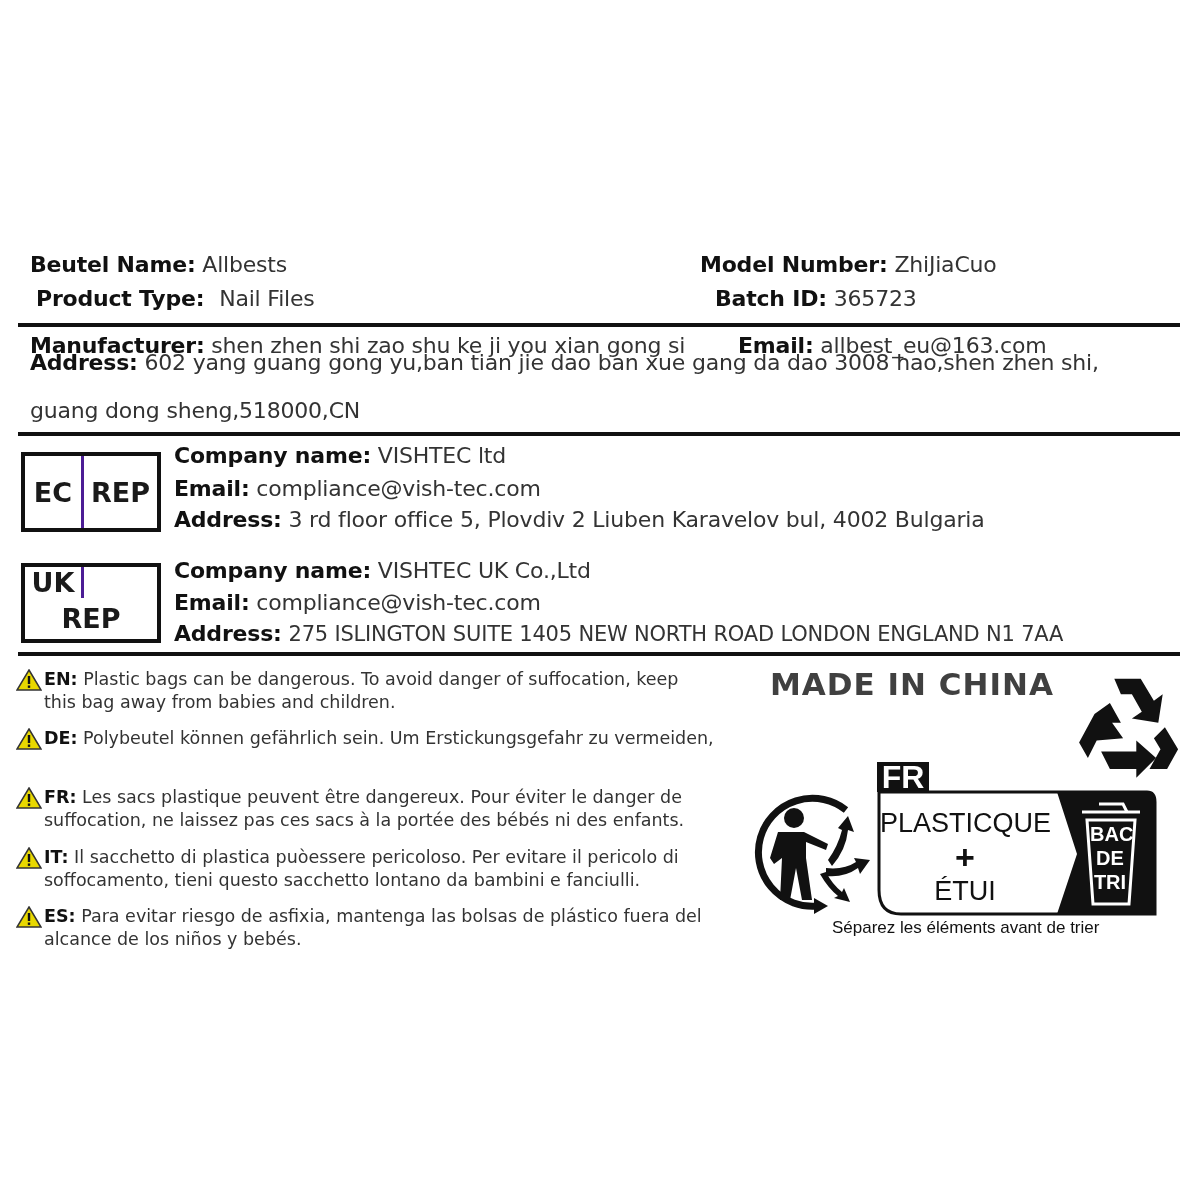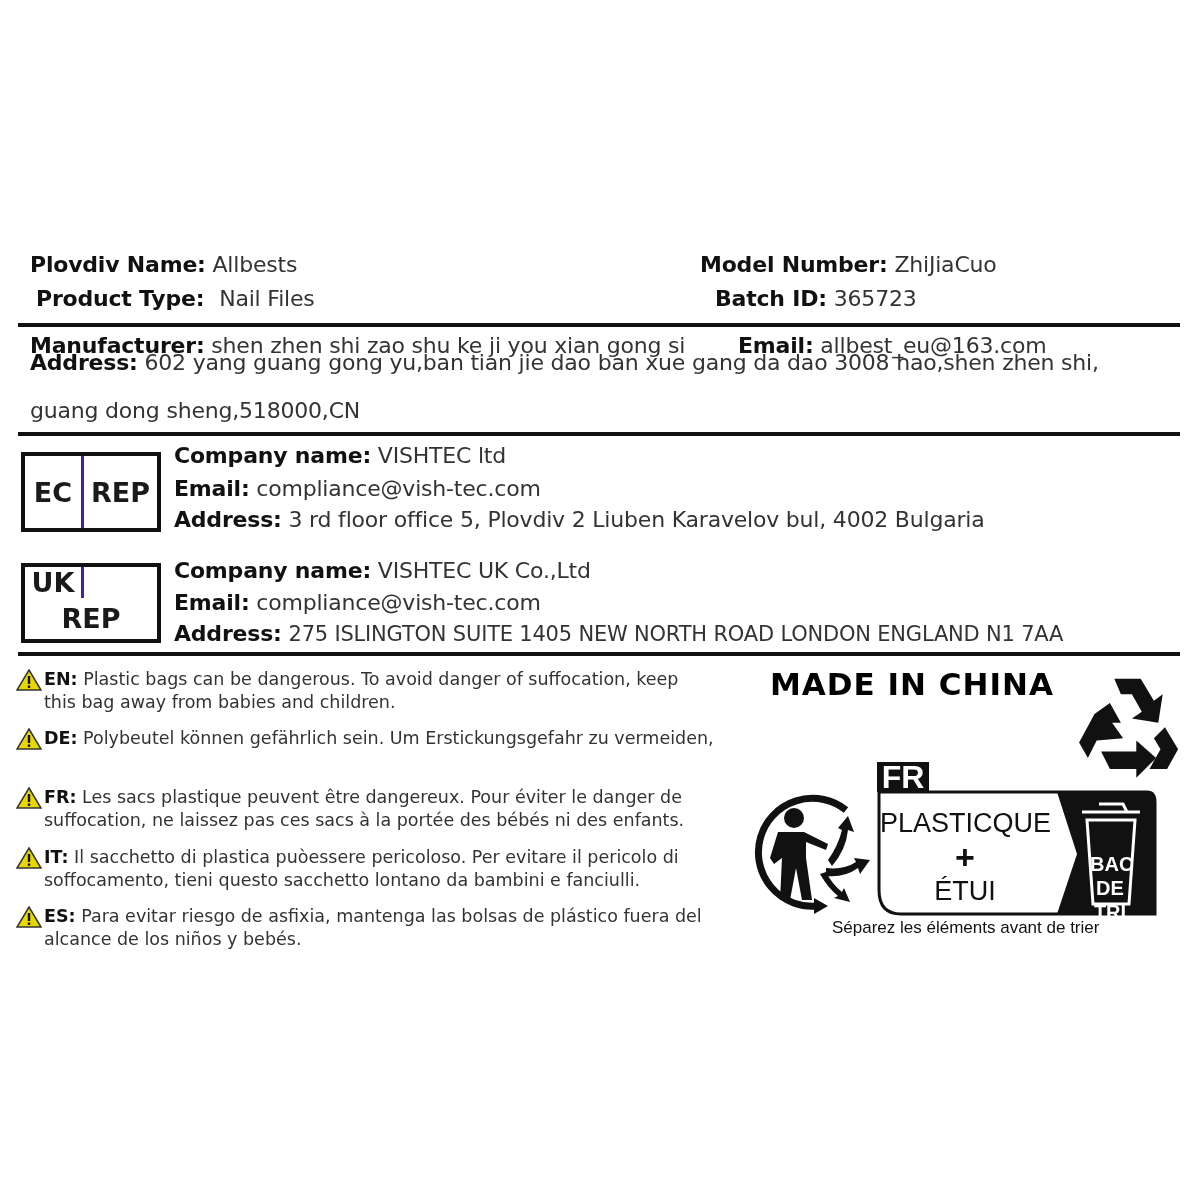--- a/index.html
+++ b/index.html
@@ -13,34 +13,34 @@
 
     .repbox { position: absolute; left: 21px; width: 132px; height: 72px; border: 4px solid #111; display: flex; }
     .repbox .c1 { width: 56px; border-right: 3px solid #4c1d95; display: flex; align-items: center; justify-content: center; font-size: 27px; font-weight: bold; }
     .repbox .c2 { flex: 1; display: flex; align-items: center; justify-content: center; font-size: 27px; font-weight: bold; }
 
     .warn { position: absolute; left: 16px; font-size: 17.5px; line-height: 23px; color: #333; white-space: nowrap; }
     .warn .tri { position: absolute; left: 0; top: 1px; width: 26px; height: 22px; }
     .warn .text { position: absolute; left: 28px; top: 0; }
     .warn .lang { font-weight: bold; color: #111; }
 
-    .made { position: absolute; left: 770px; top: 666px; font-size: 31px; font-weight: bold; letter-spacing: 1px; color: #000000; }
+    .made { position: absolute; left: 770px; top: 666px; font-size: 31px; font-weight: bold; letter-spacing: 1px; color: #404040; }
 
     .fr-tag { position: absolute; left: 877px; top: 762px; width: 52px; height: 30px; background: #111; color: #fff;
               font-family: "Liberation Sans", sans-serif; font-weight: bold; font-size: 32px; line-height: 30px; text-align: center; }
     .triman-panel { position: absolute; left: 877px; top: 790px; width: 280px; height: 126px; }
     .plasticque { position: absolute; left: 880px; top: 806px; width: 170px; text-align: center;
                   font-family: "Liberation Sans", sans-serif; font-size: 27px; color: #111; line-height: 34px; }
     .separez { position: absolute; left: 832px; top: 918px; font-family: "Liberation Sans", sans-serif; font-size: 17px; color: #111; }
   </style>
 </head>
 <body>
 
 <div class="row" style="left:30px; top:252px;">
-  <span class="lbl">Plovdiv Name:</span>
+  <span class="lbl">Beutel Name:</span>
   <span class="val">Allbests</span>
 </div>
 <div class="row" style="left:36px; top:286px;">
   <span class="lbl">Product Type:</span>
   <span class="val" style="margin-left:8px;">Nail Files</span>
 </div>
 <div class="row" style="left:700px; top:252px;">
   <span class="lbl">Model Number:</span>
   <span class="val">ZhiJiaCuo</span>
 </div>
@@ -191,21 +191,21 @@
 <svg class="triman-panel" viewBox="0 0 280 126">
   <path d="M2 2 L270 2 Q278 2 278 12 L278 124 L24 124 Q2 124 2 100 Z" fill="#fff" stroke="#111" stroke-width="3"></path>
   <path d="M180 2 L270 2 Q278 2 278 12 L278 124 L180 124 L200 64 Z" fill="#111"></path>
 
   <g fill="none" stroke="#fff" stroke-width="3">
     <path d="M205 22 L263 22"></path>
     <path d="M222 14 L246 14 L250 22"></path>
     <path d="M210 30 L258 30 L252 114 L216 114 Z"></path>
   </g>
 </svg>
-<div class="abs" style="left:1090px; top:822px; width:40px; text-align:center; color:#fff; font-family:'Liberation Sans', sans-serif; font-weight:bold; font-size:20px; line-height:24px;margin-top:30px;">
+<div class="abs" style="left:1090px; top:822px; width:40px; text-align:center; color:#fff; font-family:'Liberation Sans', sans-serif; font-weight:bold; font-size:20px; line-height:24px;">
   <div>BAC</div>
   <div>DE</div>
   <div>TRI</div>
 </div>
 
 <div class="plasticque">
   <div>PLASTICQUE</div>
   <div style="font-weight:bold; font-size:34px;">+</div>
   <div>ÉTUI</div>
 </div>

